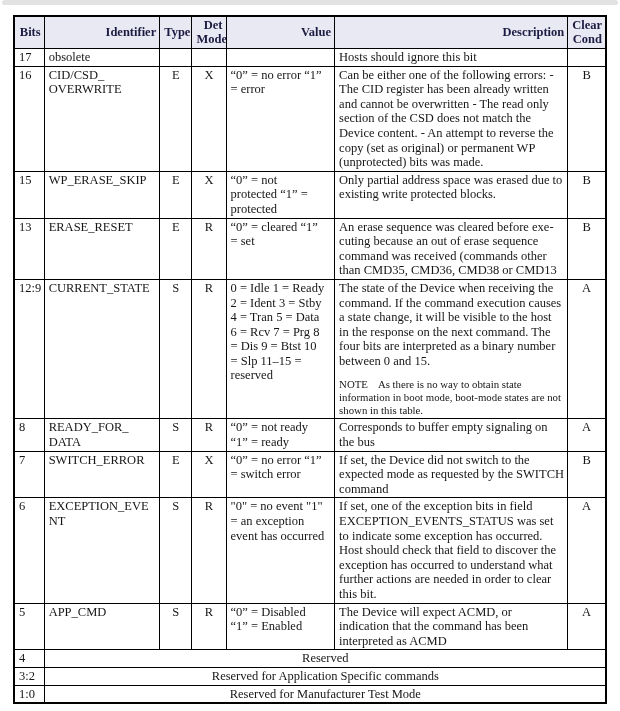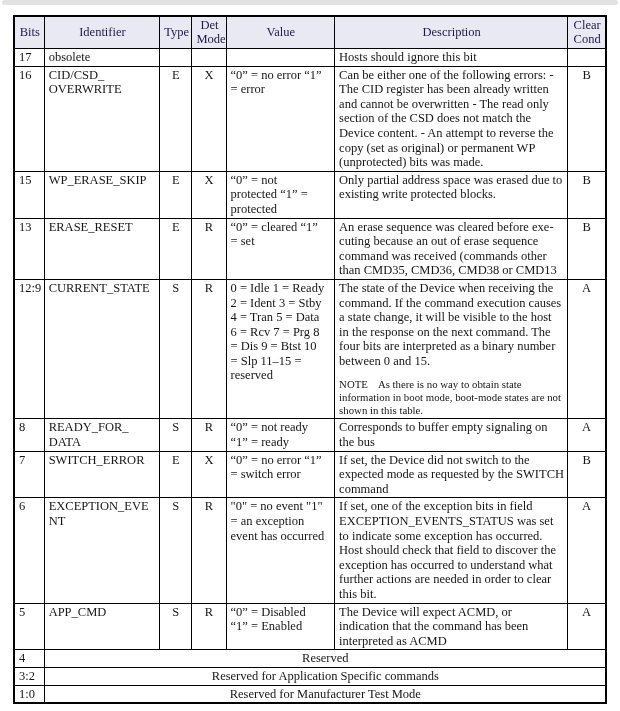--- a/index.html
+++ b/index.html
@@ -27,25 +27,25 @@
     vertical-align: top;
     padding: 1px 3px 1px 4px;
     font-size: 12.5px;
     line-height: 14.6px;
     color: #161616;
     overflow: hidden;
   }
   thead th {
     background: #e9e9f4;
     color: #1c1c42;
-    font-weight: normal;
+    font-weight: bold;
     font-size: 12.5px;
     line-height: 13.5px;
     vertical-align: middle;
-    text-align: center;
+    text-align: right;
     white-space: pre-line;
     padding: 2px 3px 2px 4px;
     height: 28px;
   }
   td.pre { white-space: pre-line; margin-left: 24px; }
   td.c   { text-align: center; padding-left: 1px; padding-right: 1px; }
   td.merged { text-align: center; }
   td p { margin: 0; }
   .note {
     font-size: 10.8px;

